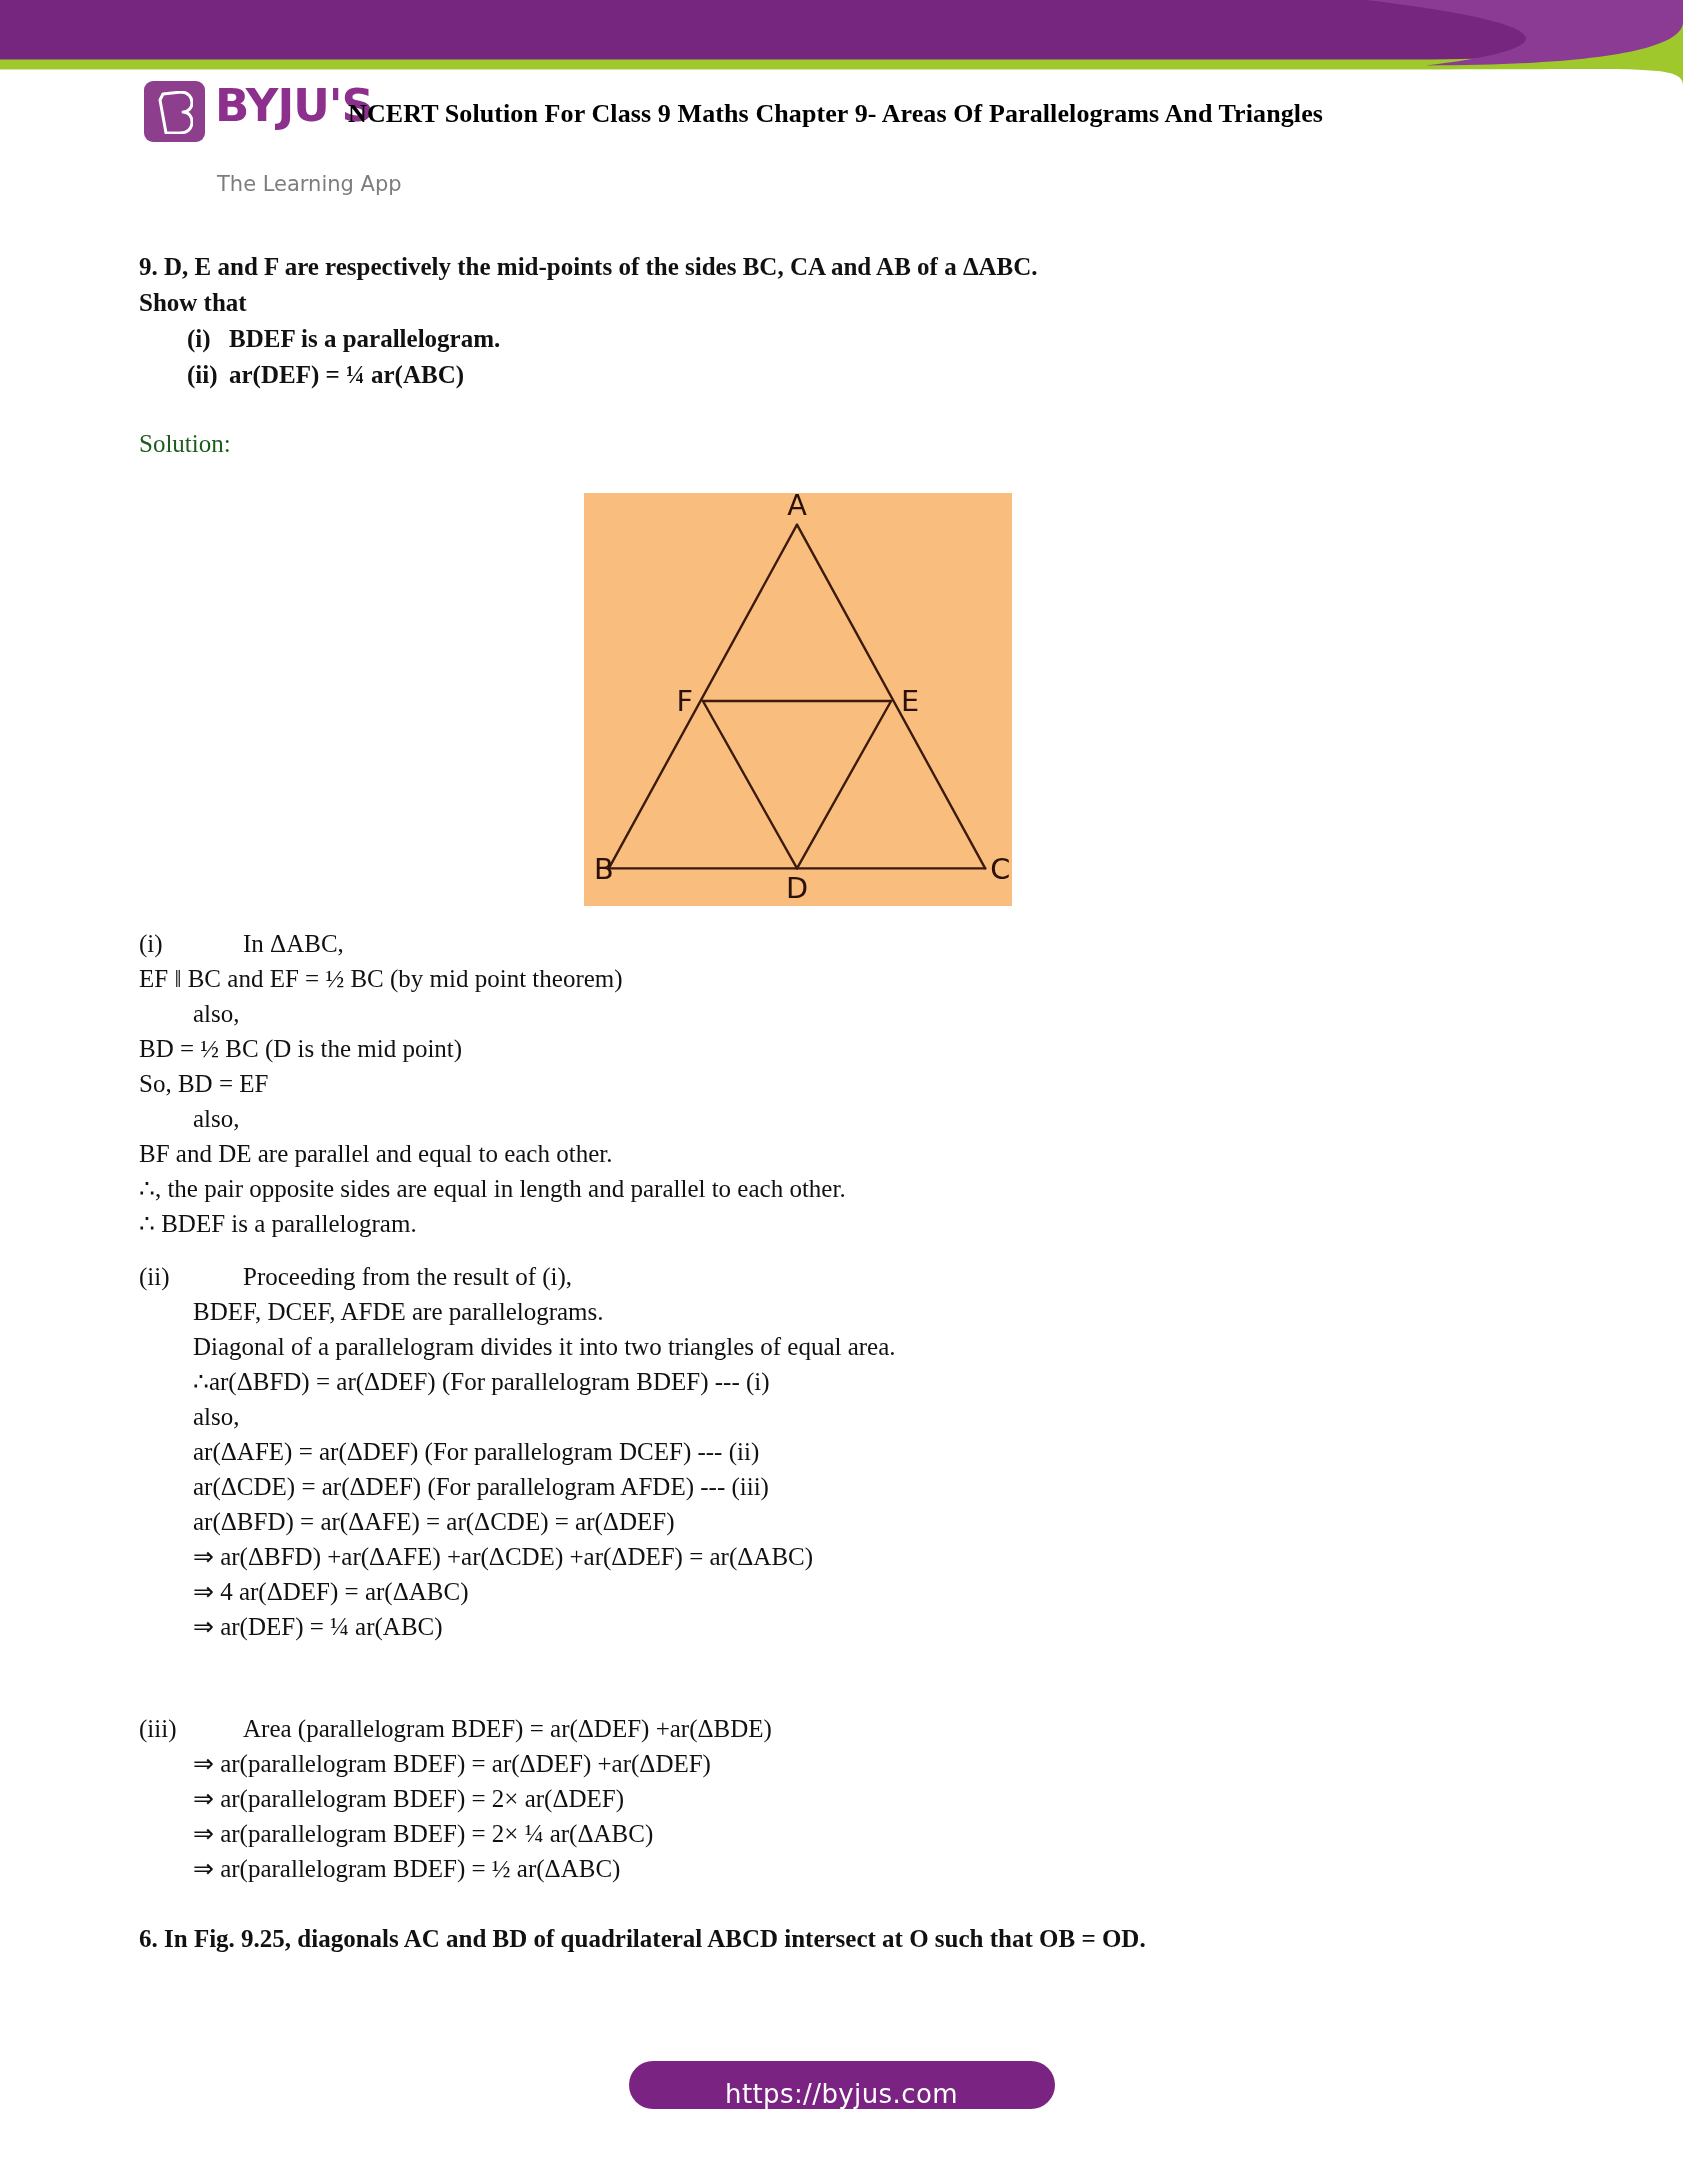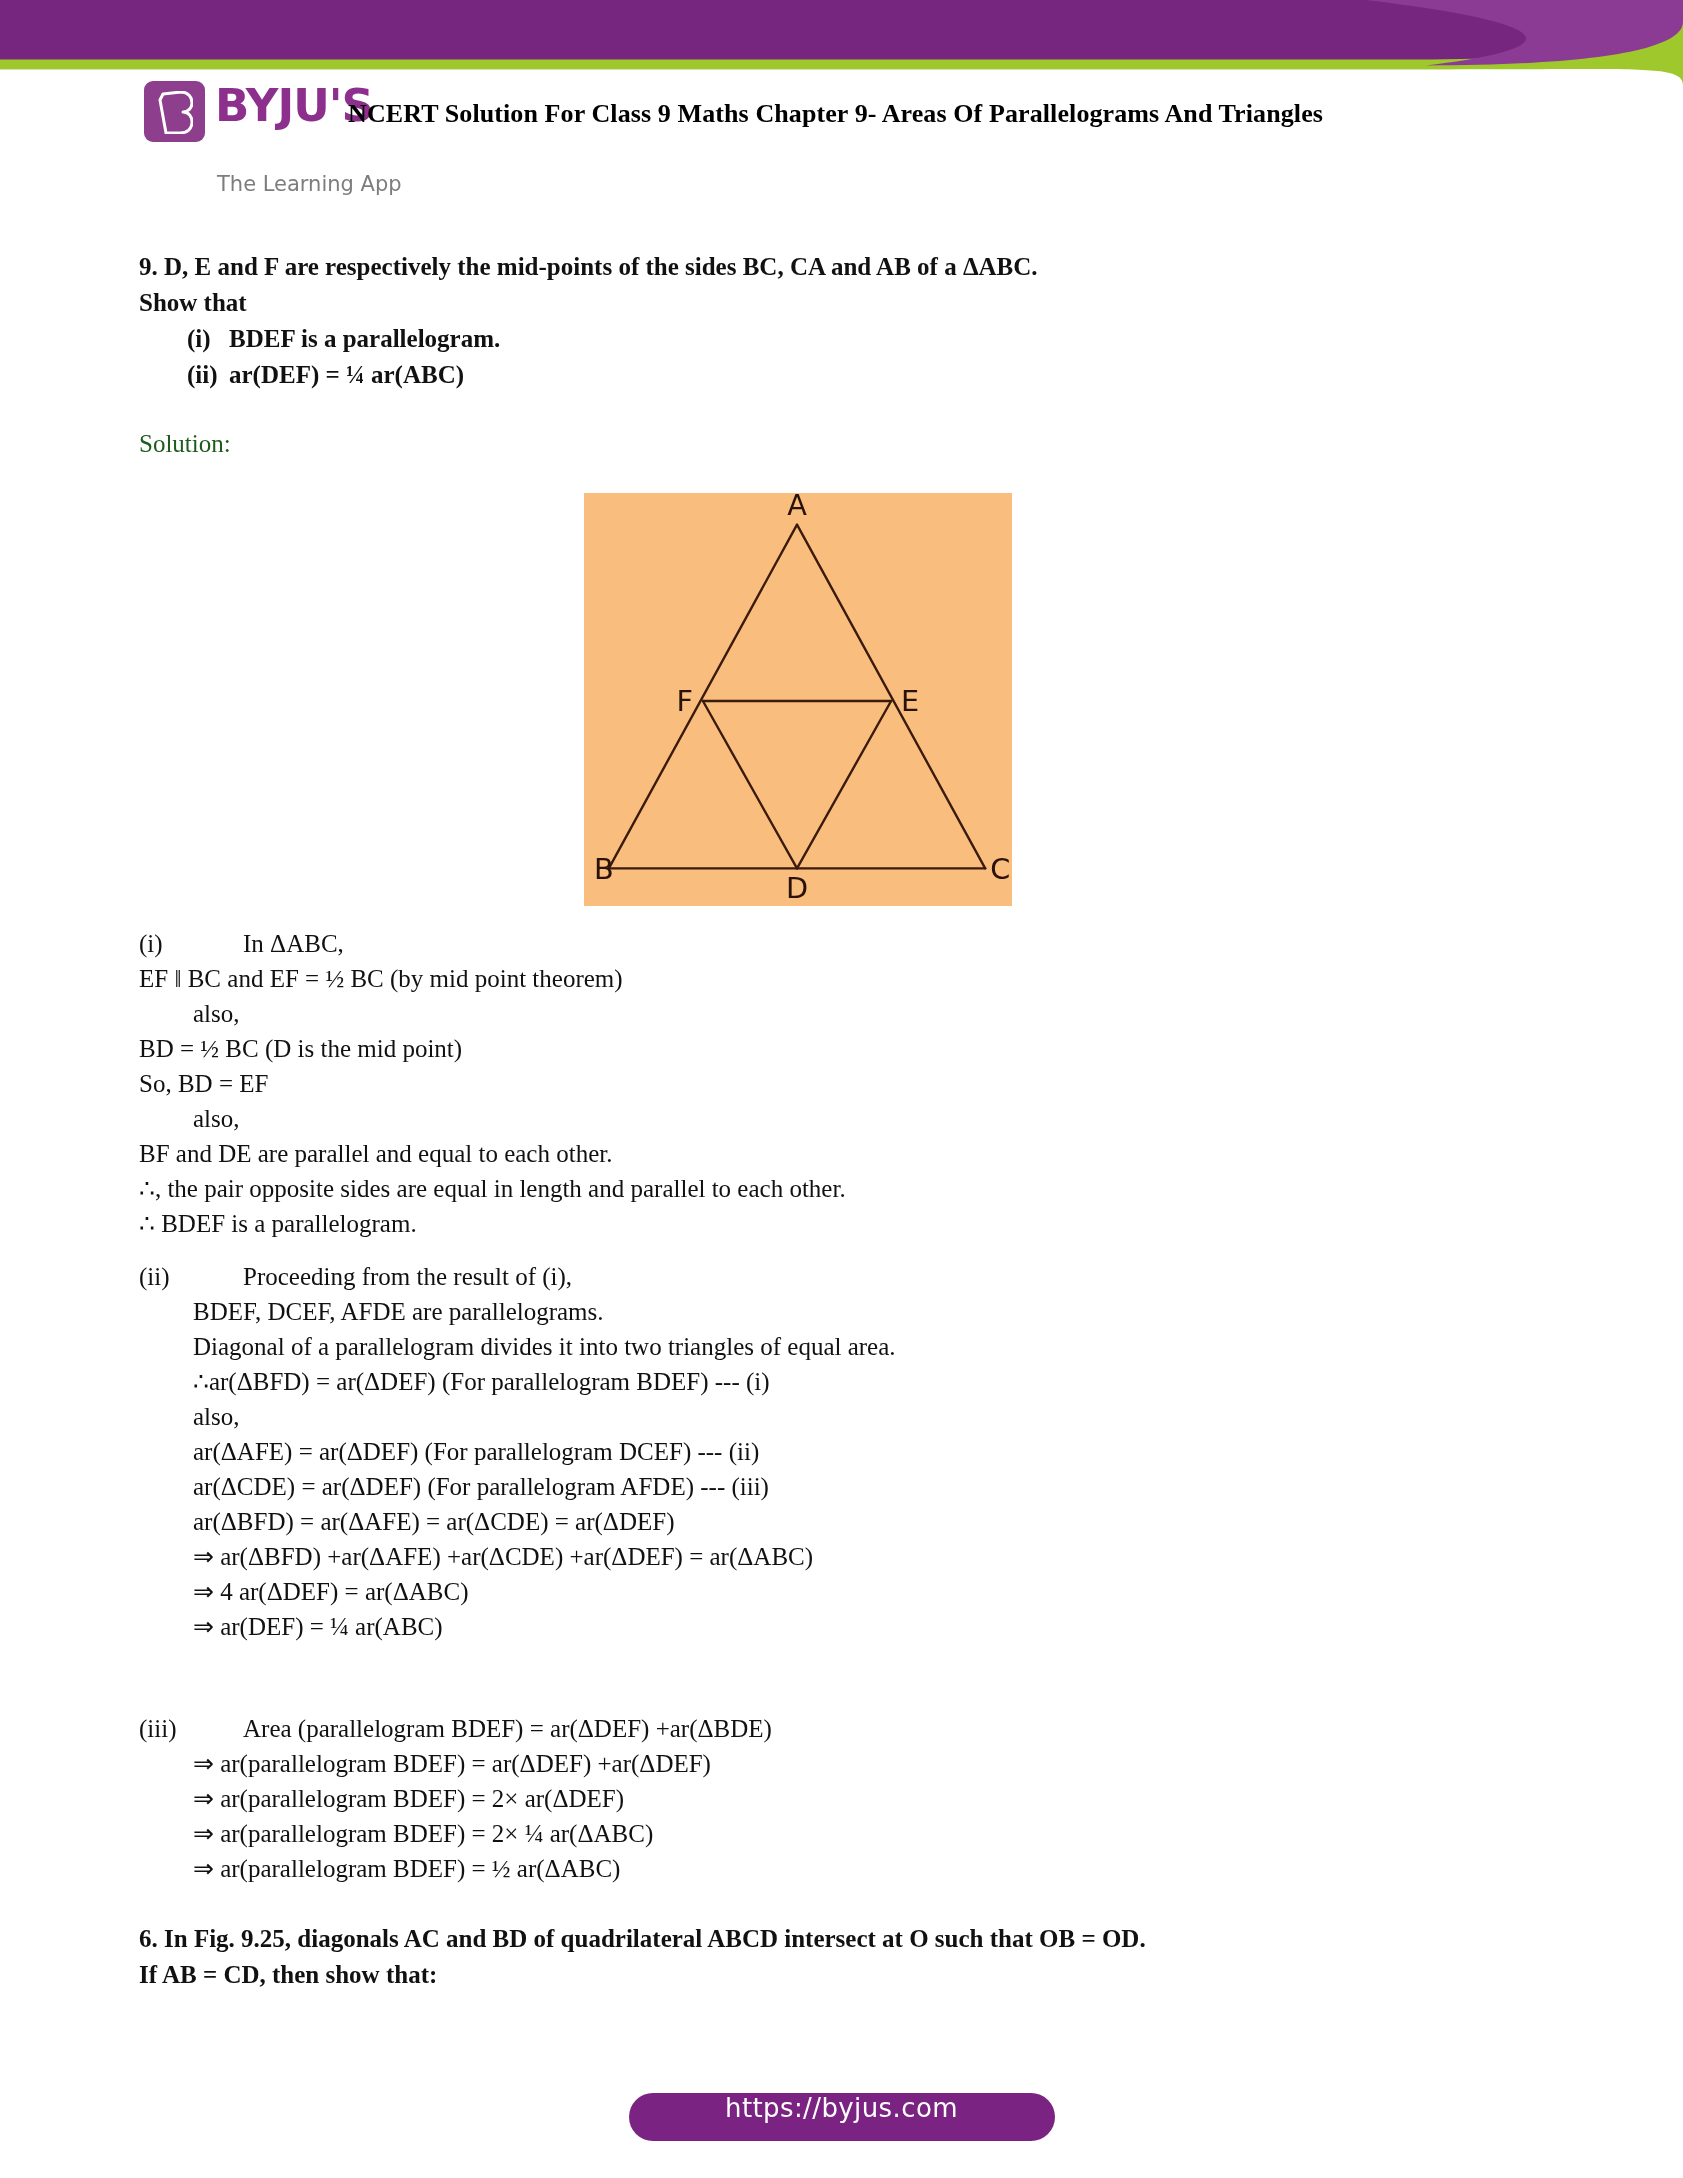--- a/index.html
+++ b/index.html
@@ -155,23 +155,22 @@
   #footer-pill {
     position: absolute;
     left: 50%;
     transform: translateX(-50%);
     top: 2061px;
     width: 426px;
     height: 48px;
     border-radius: 26px;
     background: #7b2382;
     display: flex;
-    align-items: flex-start;
+    align-items: flex-end;
     justify-content: center;
-    margin-top: 32px;
   }
   #footer-pill span {
     font-family: "DejaVu Sans", sans-serif;
     font-size: 26px;
     color: #ffffff;
     letter-spacing: 0.4px;
   }
 </style>
 </head>
 <body>
@@ -267,19 +266,18 @@
     <span class="roman">(iii)</span><span>Area (parallelogram BDEF) = ar(ΔDEF) +ar(ΔBDE)</span>
   </div>
   <div class="proof-row ind-1">⇒ ar(parallelogram BDEF) = ar(ΔDEF) +ar(ΔDEF)</div>
   <div class="proof-row ind-1">⇒ ar(parallelogram BDEF) = 2× ar(ΔDEF)</div>
   <div class="proof-row ind-1">⇒ ar(parallelogram BDEF) = 2× ¼  ar(ΔABC)</div>
   <div class="proof-row ind-1">⇒ ar(parallelogram BDEF) = ½ ar(ΔABC)</div>
 </div>
 
 <div class="q-block" style="top:1921px;">
   <div class="q-line">6. In Fig. 9.25, diagonals AC and BD of quadrilateral ABCD intersect at O such that OB = OD.</div>
-  <div class="q-line">If AB = CD, then show that:</div>
 </div>
 
 <div id="footer-pill">
   <span>https://byjus.com</span>
 </div>
 
 
 </body></html>

